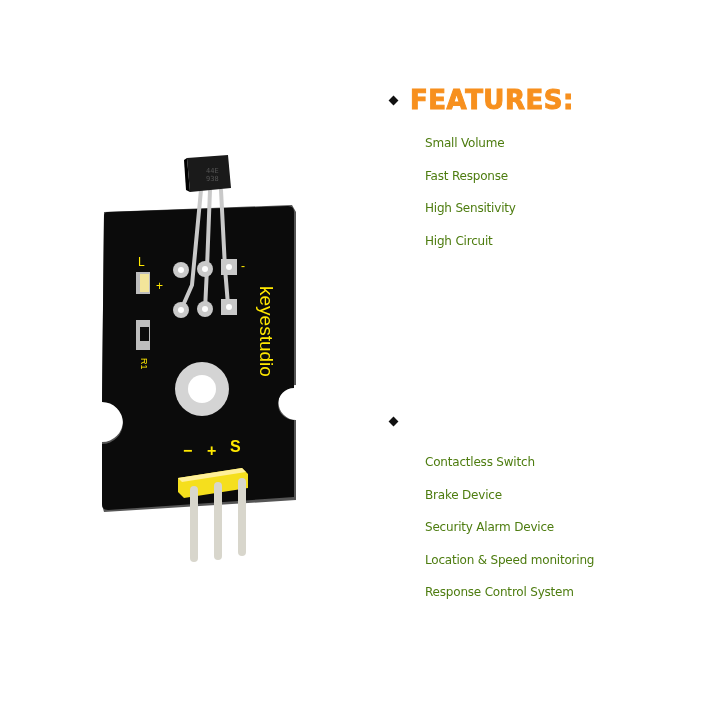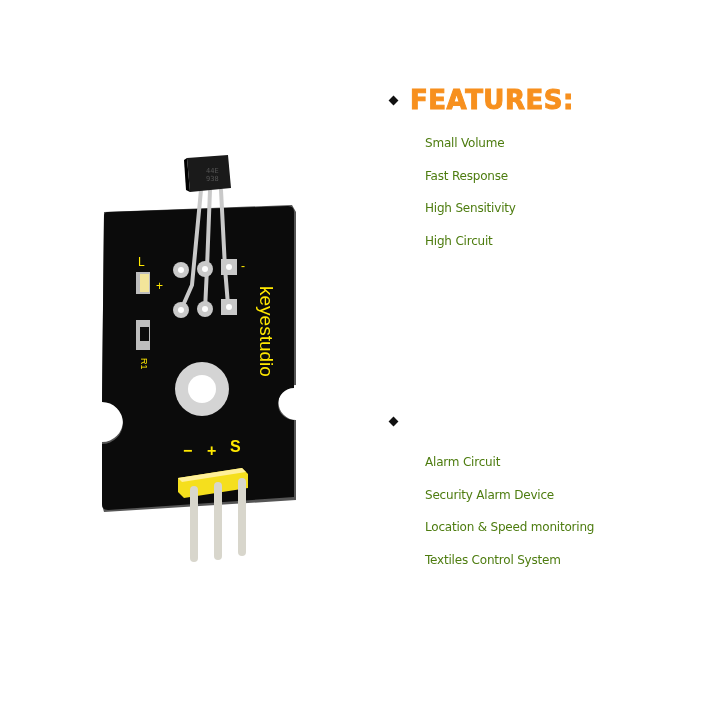--- a/index.html
+++ b/index.html
@@ -119,18 +119,19 @@
     <li>High Sensitivity</li>
     <li>High Circuit</li>
   </ul>
 </div>
 
 <div class="section" id="typical">
   <div class="section-head">
     <span class="bullet"></span>
   </div>
   <ul class="items">
-    <li>Alarm Circuit</li>
+    <li>Contactless Switch</li>
+    <li>Brake Device</li>
     <li>Security Alarm Device</li>
     <li>Location &amp; Speed monitoring</li>
-    <li>Textiles Control System</li>
+    <li>Response Control System</li>
   </ul>
 </div>
 
 </body></html>

